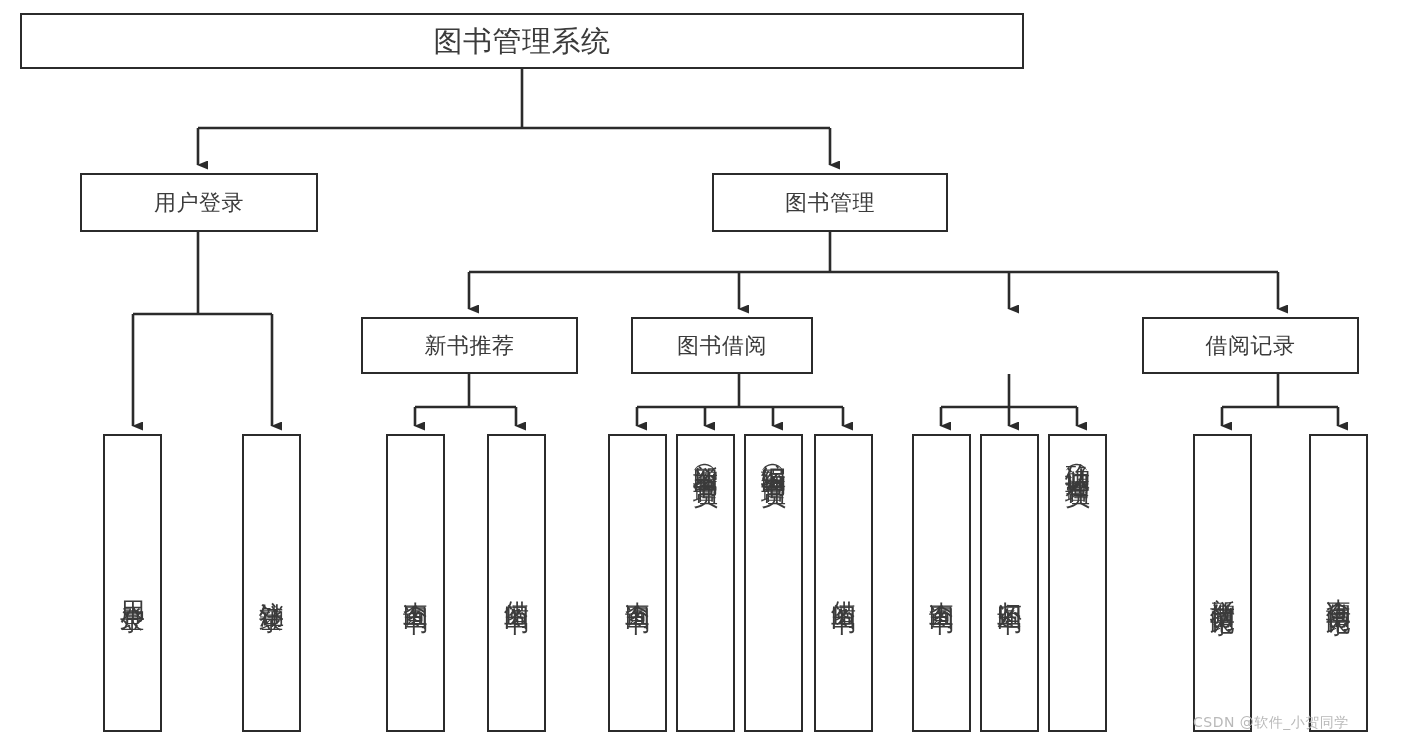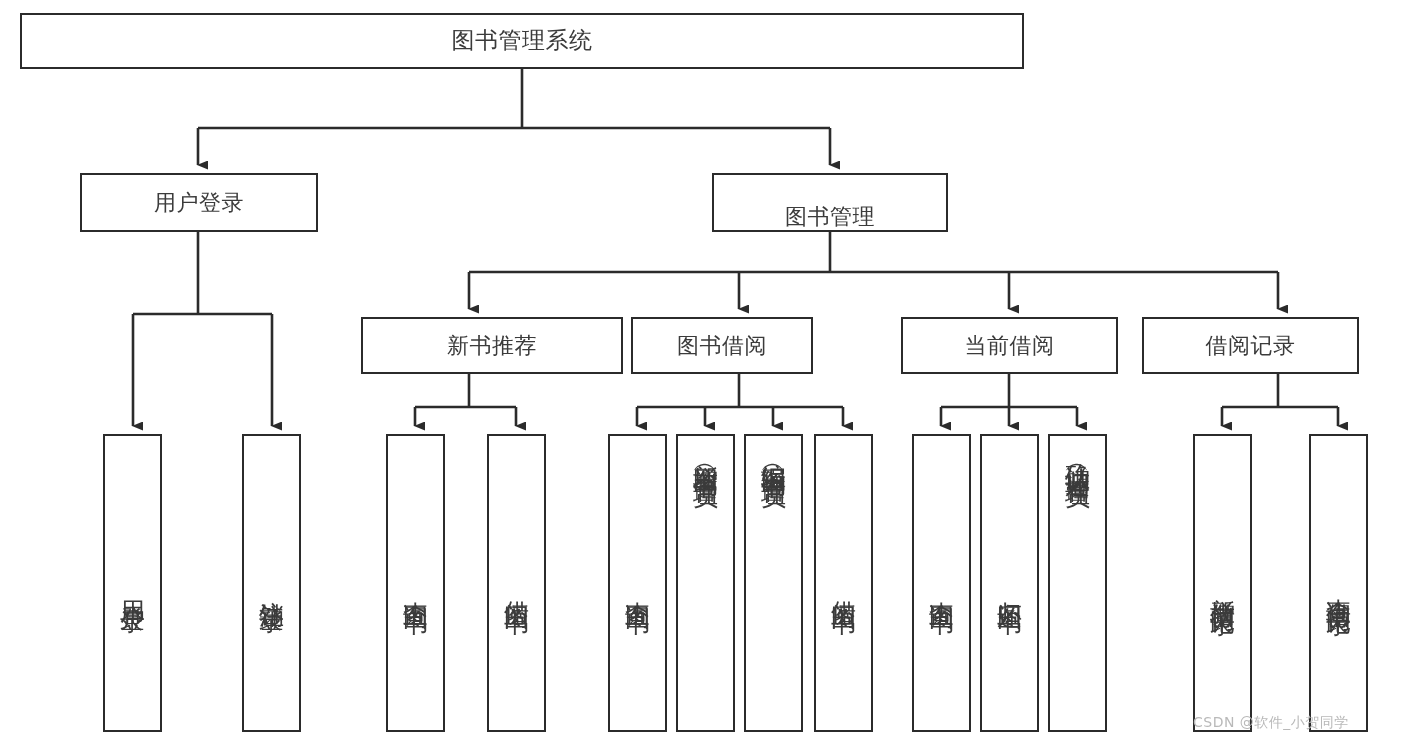--- a/index.html
+++ b/index.html
@@ -42,21 +42,21 @@
     line-height: 1.18;
     color: #3b3b3b;
   }
   
   .node.horiz .node-label {
     font-size: 22px;
     letter-spacing: 0.5px;
     white-space: nowrap;
   }
   .node.root .node-label {
-    font-size: 23px;
+    font-size: 29px;
   }
   
   .node.vert {
     align-items: flex-start;
     padding-top: 8px;
   }
   .node.vert .node-label {
     writing-mode: vertical-rl;
     text-orientation: upright;
     font-size: 25px;
@@ -135,35 +135,32 @@
   </svg>
 
   <div class="node horiz root" style="left:20px; top:13px; width:1004px; height:56px;">
     <span class="node-label">图书管理系统</span>
   </div>
 
   <div class="node horiz" style="left:80px; top:173px; width:238px; height:59px;">
     <span class="node-label">用户登录</span>
   </div>
 
-  <div class="node horiz" style="left:712px; top:173px; width:236px; height:59px;align-items:flex-end;">
+  <div class="node horiz" style="left:712px; top:173px; width:236px; height:59px;">
     <span class="node-label">图书管理</span>
   </div>
 
-  <div class="node horiz" style="left:361px; top:317px; width:262px; height:57px;">
+  <div class="node horiz" style="left:361px; top:317px; width:217px; height:57px;">
     <span class="node-label">新书推荐</span>
   </div>
 
   <div class="node horiz" style="left:631px; top:317px; width:182px; height:57px;">
     <span class="node-label">图书借阅</span>
   </div>
 
-  <div class="node horiz" style="left:901px; top:317px; width:217px; height:57px;">
-    <span class="node-label">当前借阅</span>
-  </div>
 
   <div class="node horiz" style="left:1142px; top:317px; width:217px; height:57px;">
     <span class="node-label">借阅记录</span>
   </div>
 
   <div class="node vert mid" style="left:103px; top:434px; width:59px; height:298px;">
     <span class="node-label">用户登录</span>
   </div>
 
   <div class="node vert mid" style="left:242px; top:434px; width:59px; height:298px;">

